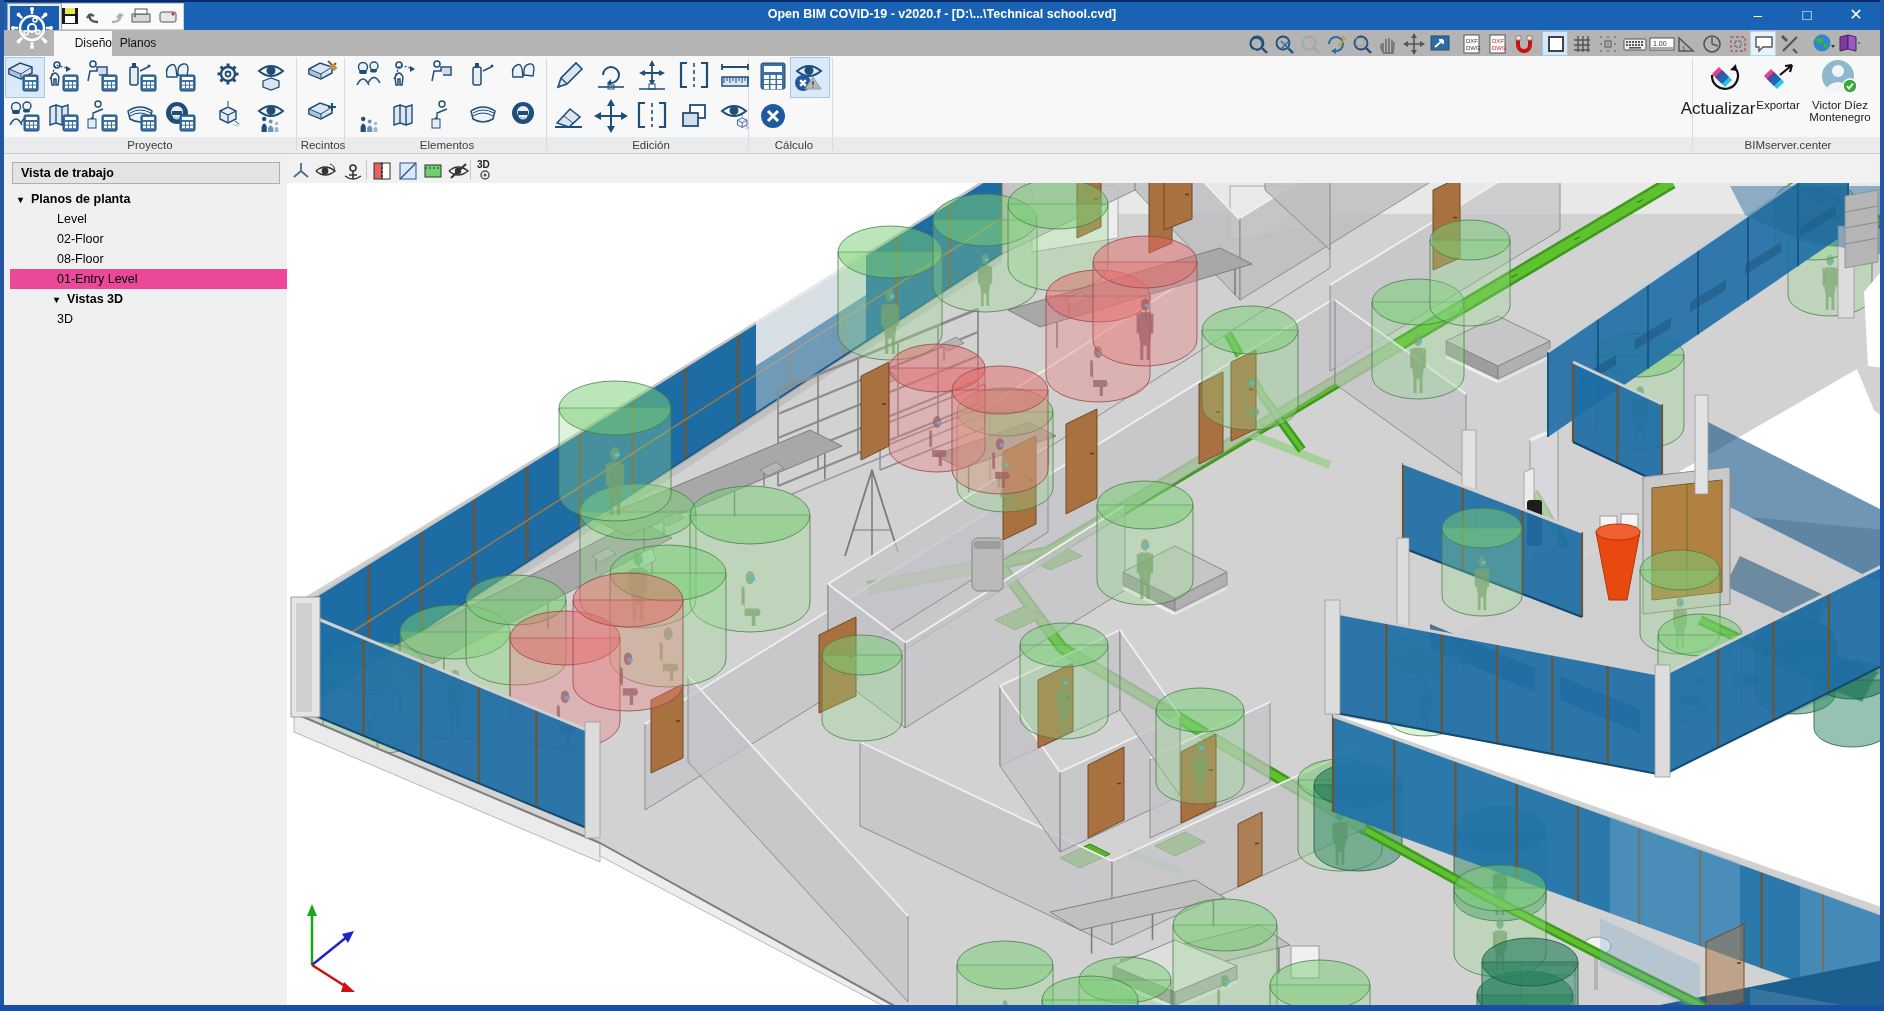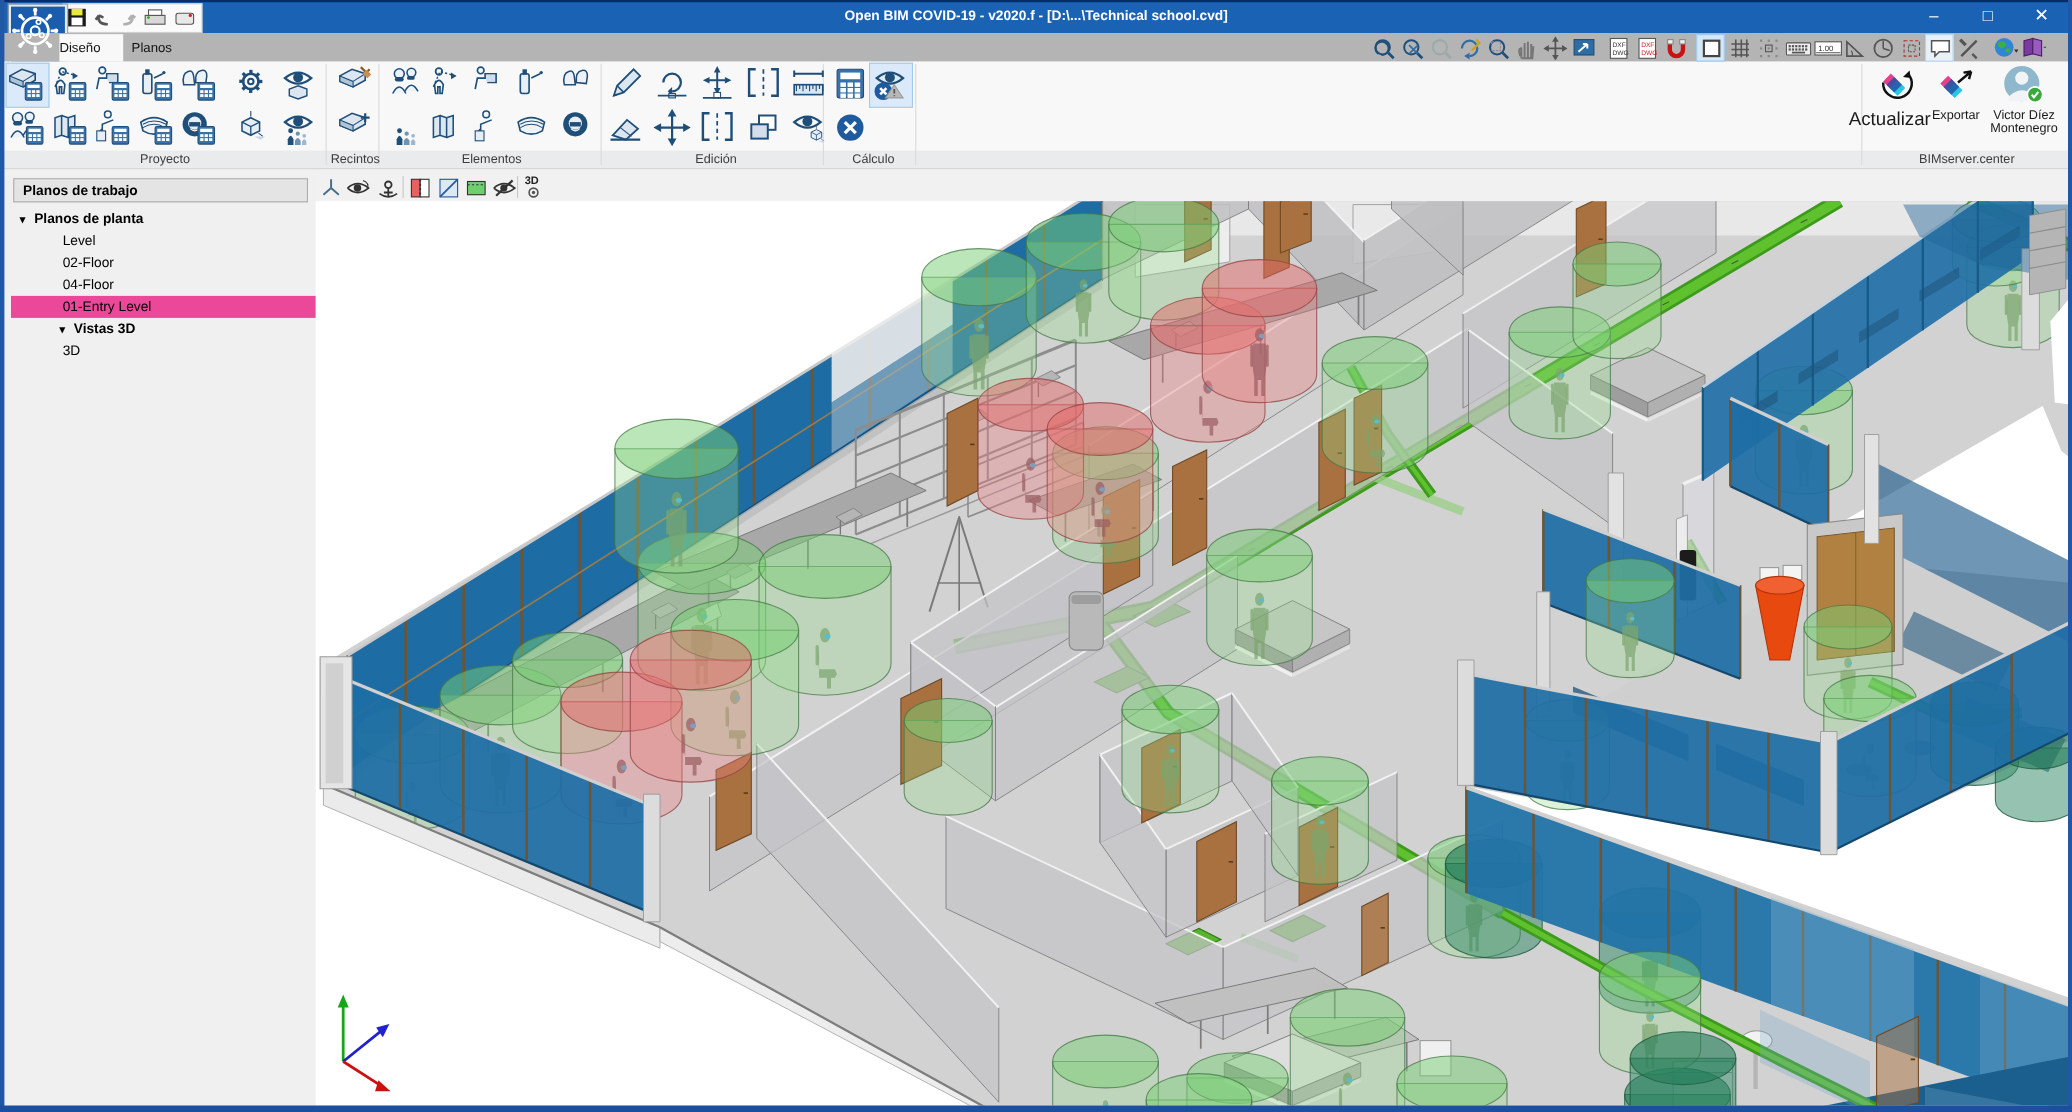--- a/index.html
+++ b/index.html
@@ -2,21 +2,21 @@
 <html><head>
 <meta charset="utf-8">
 <style>
 html,body{margin:0;padding:0;width:1884px;height:1011px;overflow:hidden;font-family:"Liberation Sans",sans-serif;background:#f0f0f0;}
 .abs{position:absolute;}
 #titlebar{left:0;top:0;width:1884px;height:30px;background:#1a63b4;border-top:2px solid #0a2a6a;box-sizing:border-box;}
 #title{left:0;top:7px;width:1884px;text-align:center;color:#fff;font-size:12.5px;font-weight:bold;}
 #qat{left:57px;top:3px;width:127px;height:27px;background:#fafafa;border:1px solid #d0d0d0;box-sizing:border-box;}
 #appicon{left:8px;top:4px;width:49px;height:50px;background:#1a5dae;border:2px solid #e8e8e8;outline:1px solid #9aa4ae;}
 #greyband{left:0;top:30px;width:1884px;height:26px;background:#b4b4b4;}
-#tab1{left:54px;top:31px;width:58px;height:25px;background:#f8f8f8;text-align:left;font-size:12px;line-height:25px;color:#111;}
+#tab1{left:54px;top:31px;width:58px;height:25px;background:#f8f8f8;text-align:right;font-size:12px;line-height:25px;color:#111;}
 #tab2{left:112px;top:31px;width:52px;height:25px;text-align:center;font-size:12px;line-height:25px;color:#111;}
 #ribbon{left:0;top:56px;width:1884px;height:81px;background:#f8f8f8;}
 #grouplabels{left:0;top:137px;width:1884px;height:16px;background:#eaebec;}
 #ribbonline{left:0;top:153px;width:1884px;height:1px;background:#cdcdcd;}
 #ribbonpad{left:0;top:154px;width:1884px;height:4px;background:#f0f0f0;}
 .gsep{top:58px;width:1px;height:92px;background:#dadada;}
 .glabel{top:139px;font-size:11.5px;color:#3c3c3c;text-align:center;}
 .hicell{background:#dbeafa;border:1px solid #a3c8e8;box-sizing:border-box;}
 #minibar{left:287px;top:158px;width:1597px;height:25px;background:#f1f1f1;}
 #panel{left:4px;top:158px;width:279px;height:847px;background:#f0f0f0;}
@@ -607,25 +607,25 @@
 <circle cx="18" cy="18" r="16" fill="#8fb8cc"></circle>
 <circle cx="18" cy="13" r="6" fill="#f0f4f6"></circle>
 <path d="M6,30 Q18,18 30,30 L30,34 L6,34 Z" fill="#f0f4f6"></path>
 <circle cx="30" cy="28" r="7" fill="#3aa83a" stroke="#fff" stroke-width="1.5"></circle>
 <path d="M27,28 L29,30.5 L33,25.5" stroke="#fff" stroke-width="1.8" fill="none"></path>
   </svg>
 <div class="abs" style="left:1680px;top:99px;width:76px;text-align:center;font-size:17px;color:#1a1a1a">Actualizar</div>
 <div class="abs" style="left:1742px;top:99px;width:72px;text-align:center;font-size:11.5px;color:#1a1a1a">Exportar</div>
 <div class="abs" style="left:1800px;top:99px;width:80px;text-align:center;font-size:11.5px;color:#1a1a1a">Victor Díez<br>Montenegro</div>
 <div id="panel" class="abs"></div>
-<div id="phead" class="abs">Planos de trabajo</div>
+<div id="phead" class="abs">Vista de trabajo</div>
 <div class="abs trow tb" style="top:189px;"><span style="margin-left:8px;font-size:10px;">▾</span><span style="margin-left:8px;">Planos de planta</span></div>
 <div class="abs trow" style="top:209px;padding-left:47px;">Level</div>
 <div class="abs trow" style="top:229px;padding-left:47px;">02-Floor</div>
-<div class="abs trow" style="top:249px;padding-left:47px;">04-Floor</div>
+<div class="abs trow" style="top:249px;padding-left:47px;">08-Floor</div>
 <div class="abs trow tsel" style="top:269px;padding-left:47px;">01-Entry Level</div>
 <div class="abs trow tb" style="top:289px;margin-left:36px;"><span style="margin-left:8px;font-size:10px;">▾</span><span style="margin-left:8px;">Vistas 3D</span></div>
 <div class="abs trow" style="top:309px;padding-left:47px;">3D</div>
 <div id="minibar" class="abs"></div>
 <div id="canvas" class="abs"></div>
 <svg class="abs" style="left:287px;top:183px" width="1593" height="822" viewBox="287 183 1593 822">
     <rect x="287" y="183" width="1593" height="822" fill="#ffffff"></rect>
 <polygon points="305.0,597.0 1000.0,178.0 1884.0,178.0 1884.0,1011.0 905.0,1011.0 598.0,843.0 294.0,716.0 291.0,603.0" fill="#d2d2d3"></polygon>
 <polygon points="1002.0,183.0 1884.0,183.0 1884.0,214.0 1032.0,214.0" fill="#e8e8e8"></polygon>
 <polygon points="1032.0,186.0 1118.0,186.0 1118.0,238.0 1032.0,252.0" fill="#ededee" stroke="#9a9a9a" stroke-width="0.8"></polygon>

